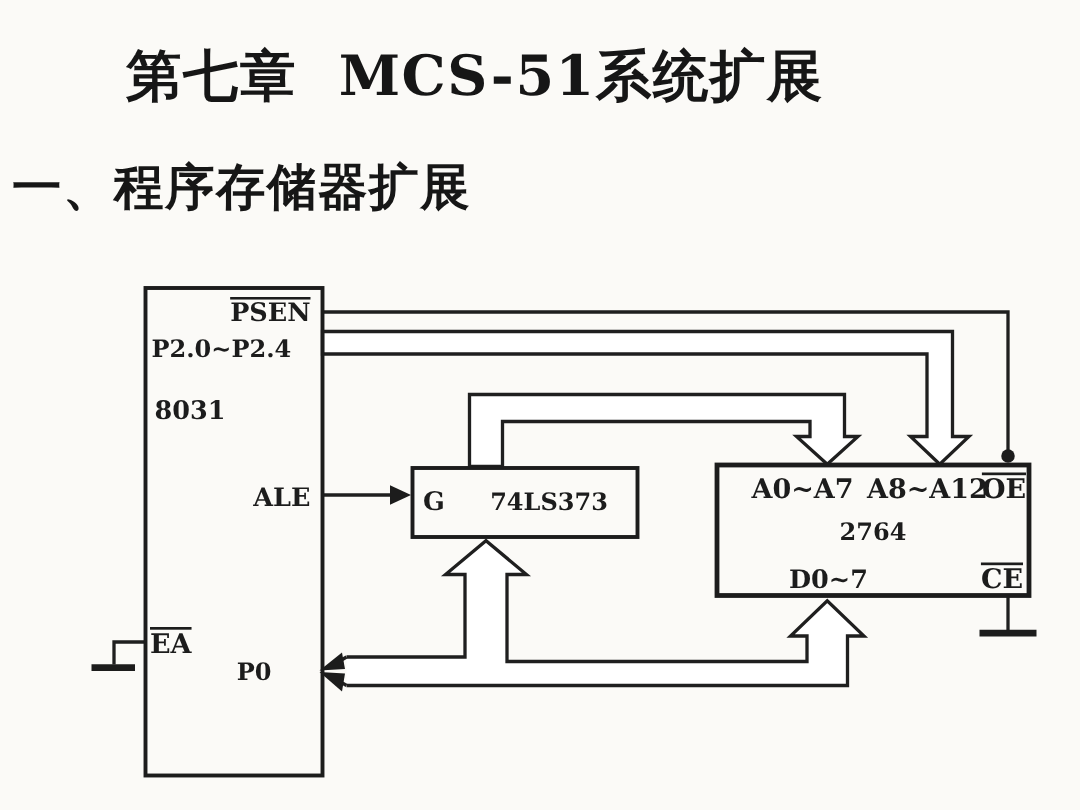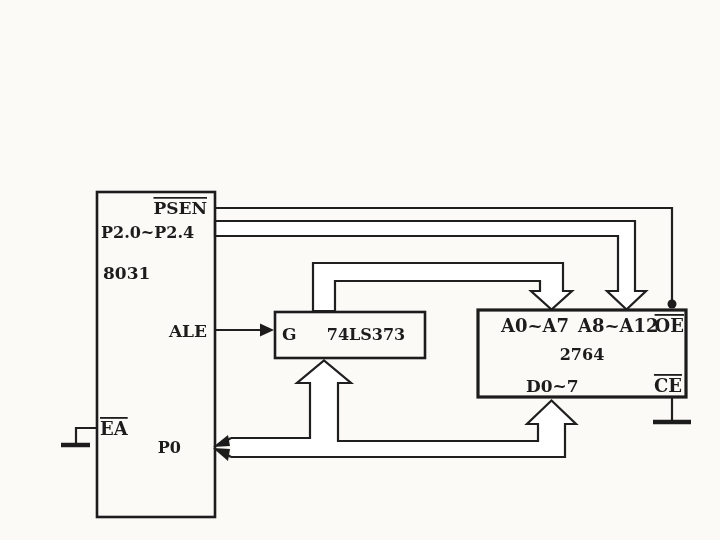--- a/index.html
+++ b/index.html
@@ -31,20 +31,22 @@
   .bus  { stroke: #1f1f1f; stroke-width: 2.2; fill: #ffffff; }
   .box  { stroke: #1c1c1c; fill: none; }
   .solid { fill: #1c1c1c; stroke: none; }
   .gndbar { stroke: #1c1c1c; stroke-width: 4.5; }
 </style>
 </head>
 <body>
 
 <div class="slide">
 
+  <div class="title">第七章  MCS-51系统扩展</div>
+  <div class="subtitle">一、程序存储器扩展</div>
 
   <svg class="circuit" width="720" height="540" viewBox="0 0 720 540">
 
     <g>
 
       <path class="wire" d="M215,208 H672 V301"></path>
       <circle class="solid" cx="672" cy="304" r="4.5"></circle>
 
       <path class="bus" d="M215,221 H635 V291 H646 L626.5,309.5 L607,291 H618 V236 H215 Z"></path>
 

